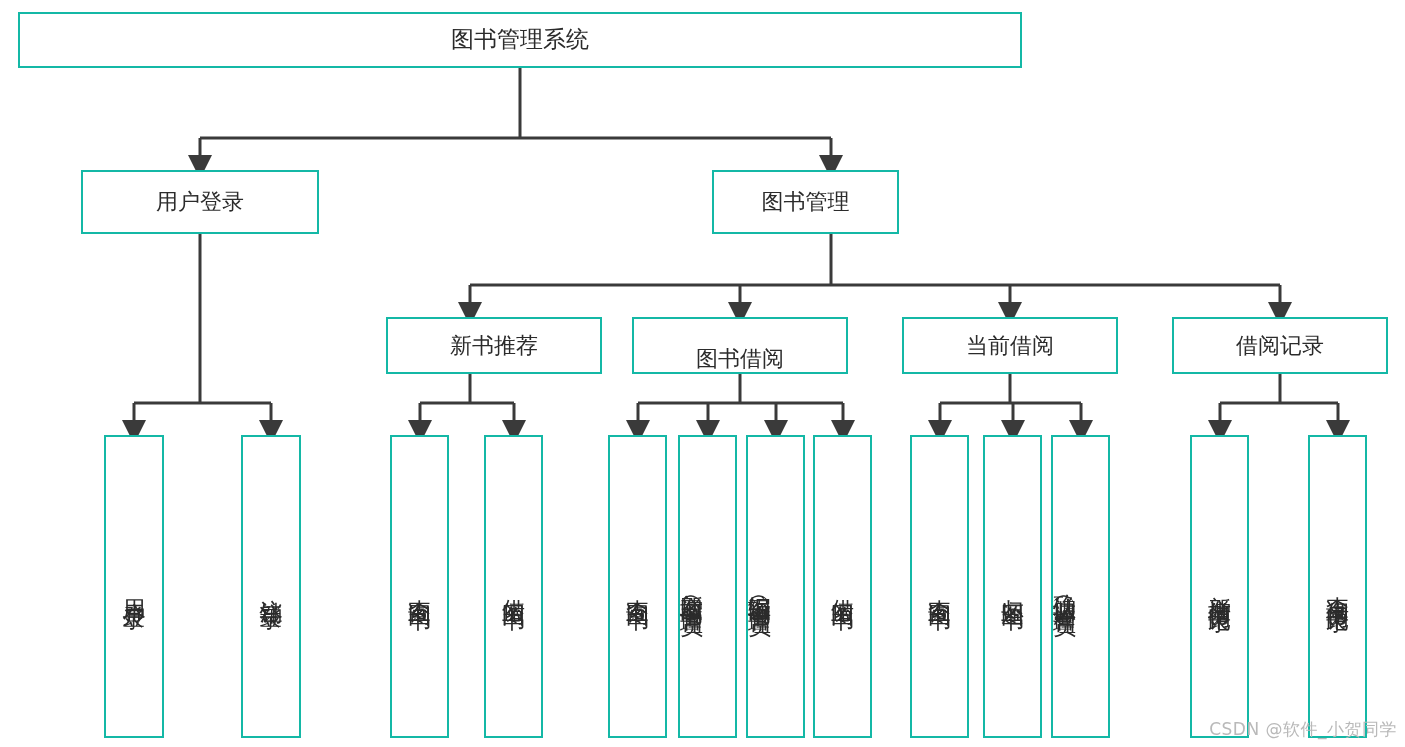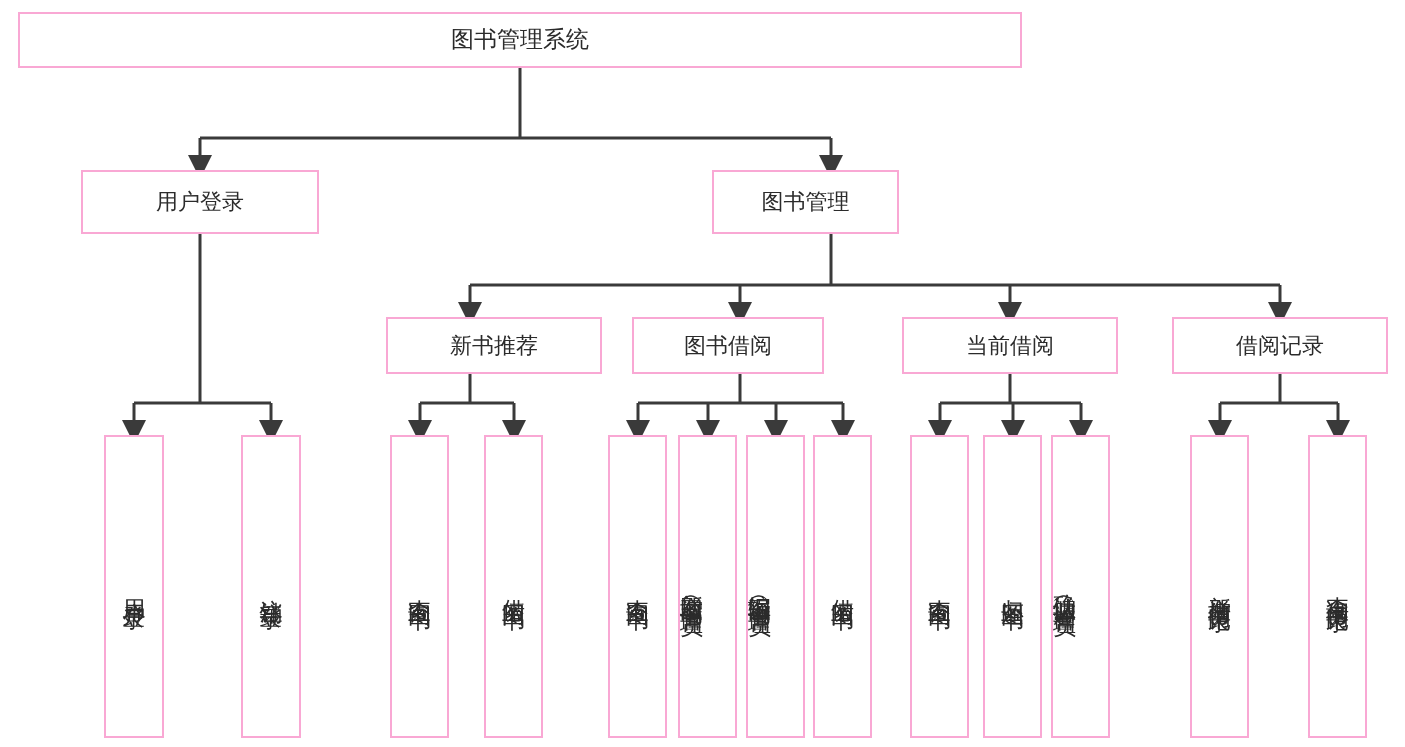--- a/index.html
+++ b/index.html
@@ -20,21 +20,21 @@
     left: 0;
     top: 0;
     width: 1405px;
     height: 747px;
     pointer-events: none;
   }
   .node {
     position: absolute;
     box-sizing: border-box;
     background: #ffffff;
-    border: 2px solid #f9a8d4;
+    border: 2px solid #14b8a6;
     display: flex;
     align-items: center;
     justify-content: center;
     color: #2b2b2b;
   }
   .node.root {
     border-width: 2px;
   }
   .node-label {
     display: block;
@@ -126,21 +126,21 @@
       </div>
       <div class="node h-node" style="left: 81px; top: 170px; width: 238px; height: 64px;">
         <span class="node-label">用户登录</span>
       </div>
       <div class="node h-node" style="left: 712px; top: 170px; width: 187px; height: 64px;">
         <span class="node-label">图书管理</span>
       </div>
       <div class="node h-node" style="left: 362px; top: 317px; width: 216px; height: 57px; margin-left: 24px;">
         <span class="node-label">新书推荐</span>
       </div>
-      <div class="node h-node" style="left: 632px; top: 317px; width: 192px; height: 57px;">
+      <div class="node h-node" style="left: 632px; top: 317px; width: 216px; height: 57px; align-items: flex-end;">
         <span class="node-label">图书借阅</span>
       </div>
       <div class="node h-node" style="left: 902px; top: 317px; width: 216px; height: 57px;">
         <span class="node-label">当前借阅</span>
       </div>
       <div class="node h-node" style="left: 1172px; top: 317px; width: 216px; height: 57px;">
         <span class="node-label">借阅记录</span>
       </div>
       <div class="node v-node mid" style="left: 104px; top: 435px; width: 60px; height: 303px;">
         <span class="node-label">用户登录</span>
@@ -176,13 +176,14 @@
         <span class="node-label">确认归还（管理员）</span>
       </div>
       <div class="node v-node mid" style="left: 1190px; top: 435px; width: 59px; height: 303px;">
         <span class="node-label">新增借阅记录</span>
       </div>
       <div class="node v-node mid" style="left: 1308px; top: 435px; width: 59px; height: 303px;">
         <span class="node-label">查询借阅记录</span>
       </div>
     </div>
 
+  <div id="watermark">CSDN @软件_小贺同学</div>
 </div>
 
 </body></html>

